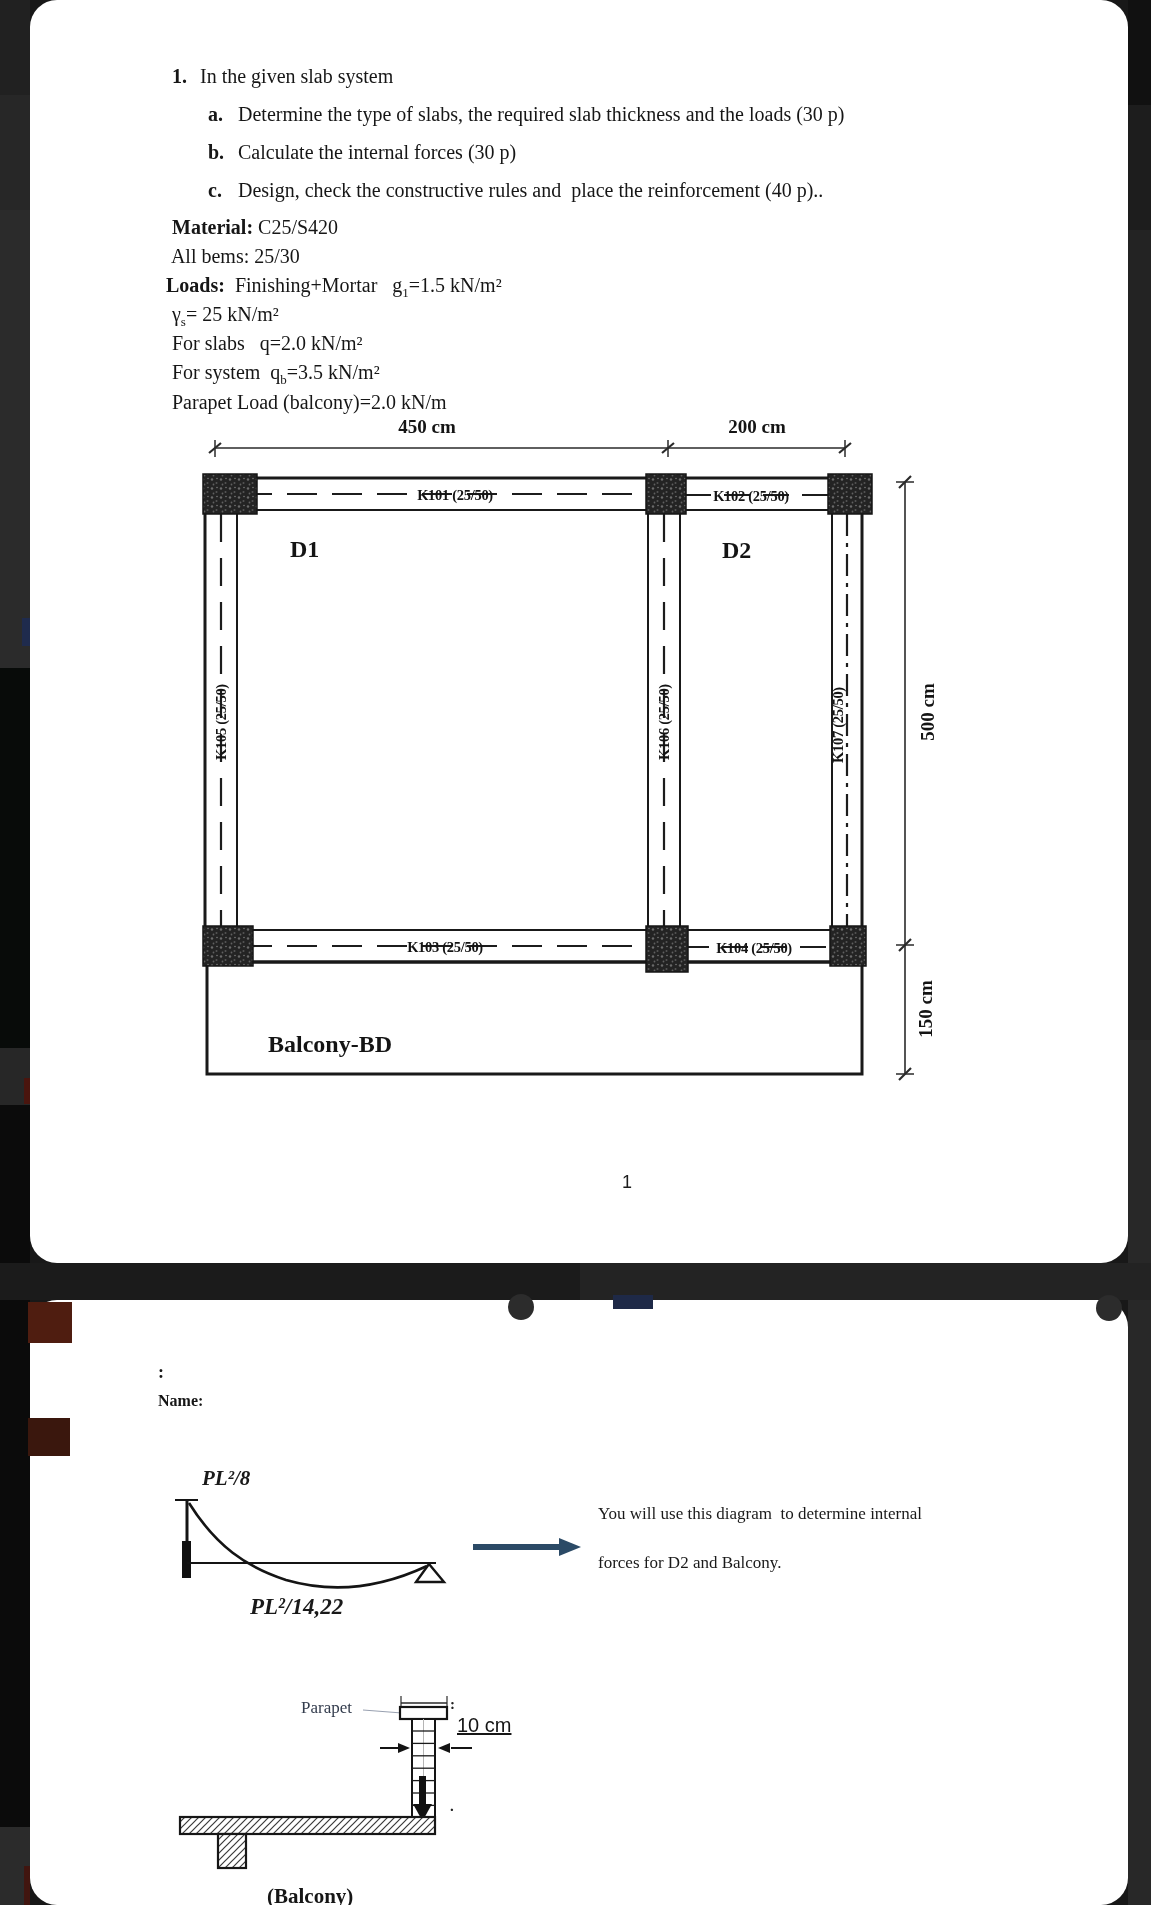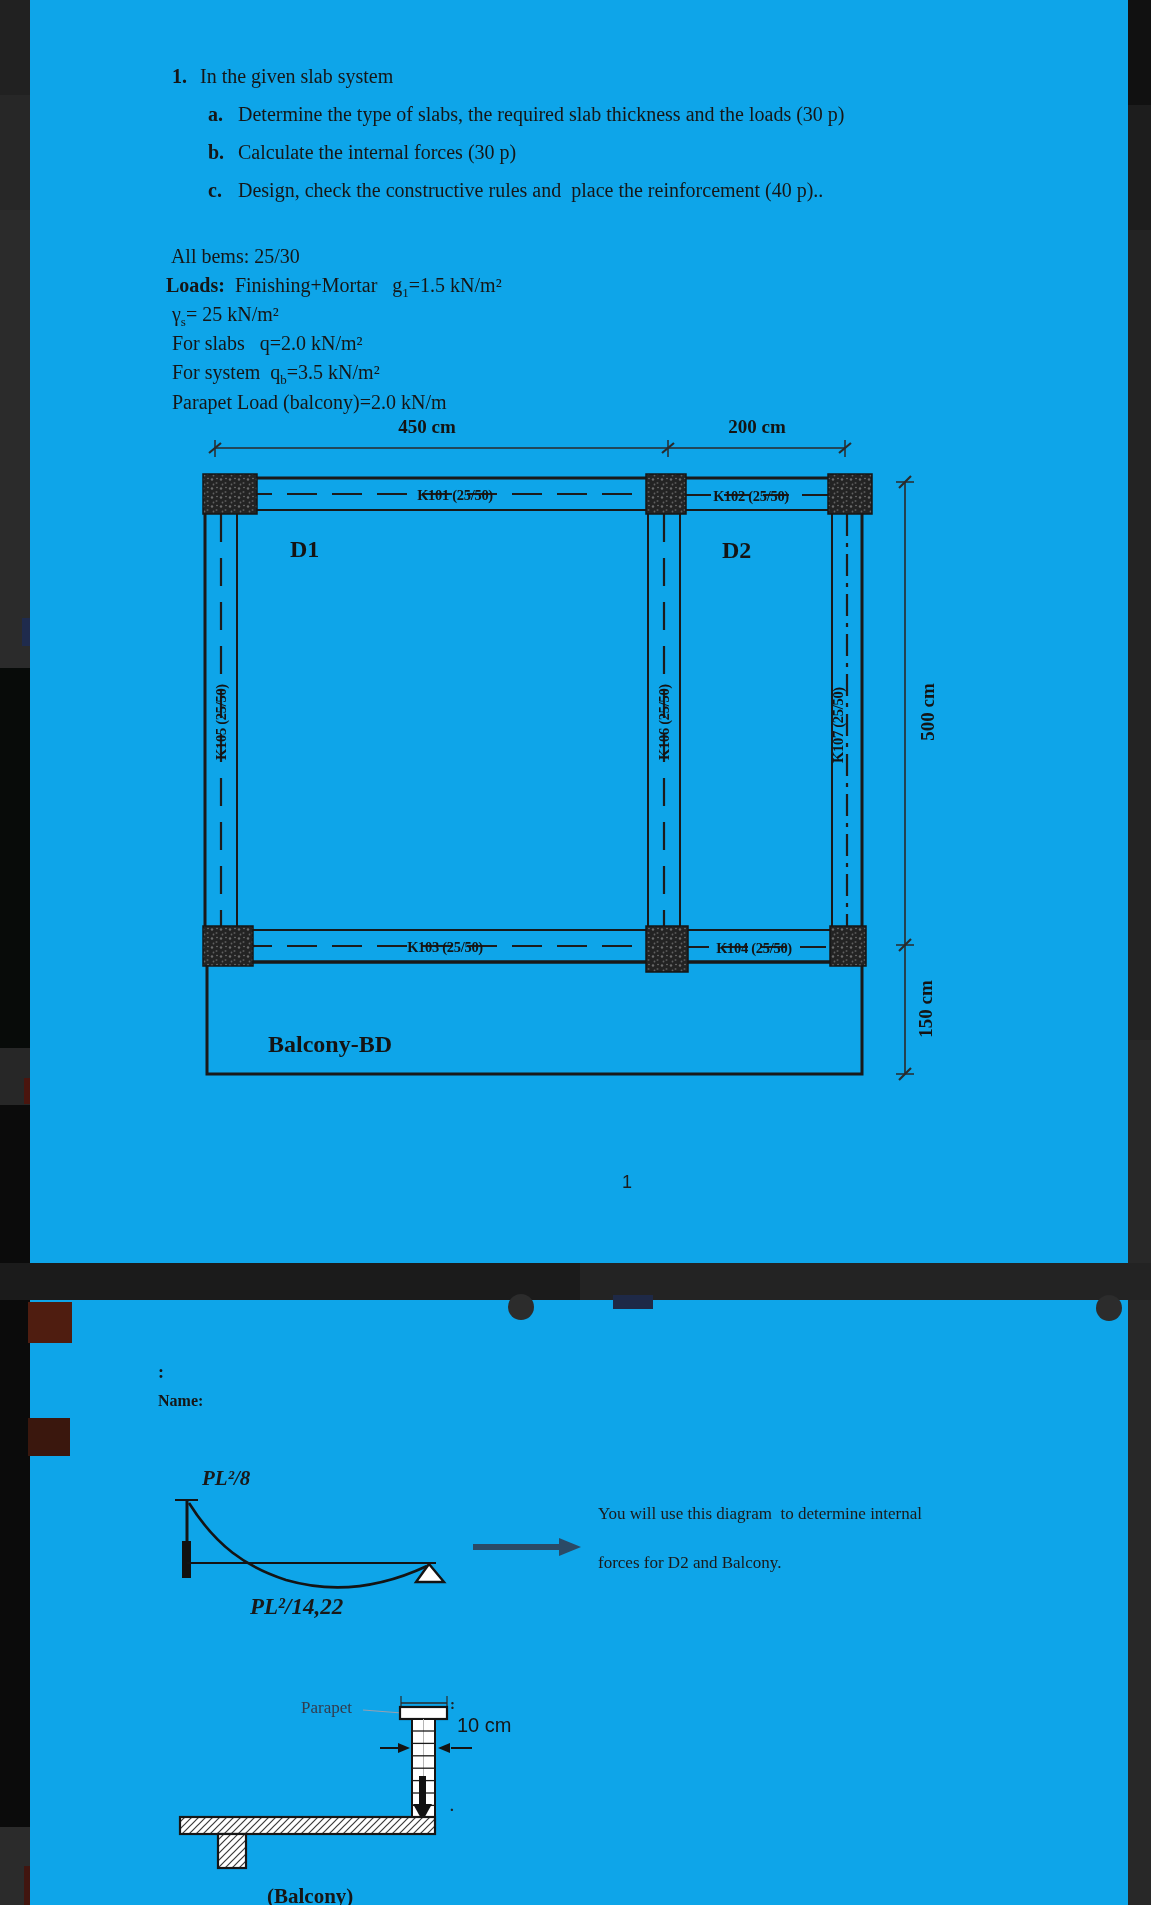--- a/index.html
+++ b/index.html
@@ -3,21 +3,21 @@
 <meta charset="utf-8">
 <style>
   html,body{margin:0;padding:0;}
   body{
     width:1151px;height:1905px;position:relative;overflow:hidden;
     background:#181818;
     font-family:"Liberation Serif","DejaVu Serif",serif;
   }
   .bd{position:absolute;}
   .page{
-    position:absolute;left:30px;width:1098px;background:#0ea5e9;overflow:hidden;
+    position:absolute;left:30px;width:1098px;background:#ffffff;overflow:hidden;border-radius:27px;
   }
   #page1{top:0;height:1263px;}
   #page2{top:1300px;height:605px;}
   .tline{
     position:absolute;white-space:pre;color:#161616;font-size:20px;
     font-family:"Liberation Serif","DejaVu Serif",serif;
   }
   .b{font-weight:bold;}
   .lab{display:inline-block;width:30px;font-weight:bold;}
   sub{font-size:13px;line-height:0;}
@@ -29,21 +29,21 @@
   text.dim{font-size:19px;font-weight:bold;}
   text.beam{font-size:14.5px;font-weight:bold;letter-spacing:-0.3px;}
   text.room{font-size:24px;font-weight:bold;}
   text.balc{font-size:24px;font-weight:bold;}
   .pgnum{position:absolute;font-family:"Liberation Sans","DejaVu Sans",sans-serif;
     font-size:18px;color:#1c1c1c;}
   .mlabel{position:absolute;font-style:italic;font-weight:bold;color:#191919;white-space:pre;}
   .note{position:absolute;font-size:17px;color:#1a1a1a;white-space:pre;}
   .parlab{position:absolute;font-size:17px;color:#333c4d;white-space:pre;}
   .dimsans{position:absolute;font-family:"Liberation Sans","DejaVu Sans",sans-serif;
-    font-size:20px;color:#161616;white-space:pre;}
+    font-size:20px;color:#161616;white-space:pre;text-decoration:underline;}
   .small{position:absolute;font-size:15px;font-weight:bold;color:#222;}
   .cap{position:absolute;font-size:21px;font-weight:600;color:#161616;white-space:pre;}
   .dot{position:absolute;border-radius:50%;}
 </style>
 </head>
 <body>
 
 <div class="bd" style="left:0;top:0;width:30px;height:95px;background:#212121"></div>
 <div class="bd" style="left:0;top:95px;width:30px;height:115px;background:#272727"></div>
 <div class="bd" style="left:0;top:210px;width:30px;height:458px;background:#2b2b2b"></div>
@@ -71,20 +71,23 @@
   <div class="tline" style="left:158px;top:80px">
     <span class="lab">a.</span><span>Determine the type of slabs, the required slab thickness and the loads (30 p)</span>
   </div>
   <div class="tline" style="left:158px;top:118px">
     <span class="lab">b.</span><span>Calculate the internal forces (30 p)</span>
   </div>
   <div class="tline" style="left:158px;top:156px">
     <span class="lab">c.</span><span>Design, check the constructive rules and  place the reinforcement (40 p)..</span>
   </div>
 
+  <div class="tline" style="left:122px;top:193px">
+    <span class="b">Material:</span><span> C25/S420</span>
+  </div>
   <div class="tline" style="left:122px;top:222px">
     <span>All bems: 25/30</span>
   </div>
   <div class="tline" style="left:116px;top:251px">
     <span class="b">Loads:</span><span>  Finishing+Mortar   g</span><sub>1</sub><span>=1.5 kN/m²</span>
   </div>
   <div class="tline" style="left:122px;top:280px">
     <span>γ</span><sub>s</sub><span>= 25 kN/m²</span>
   </div>
   <div class="tline" style="left:122px;top:309px">

